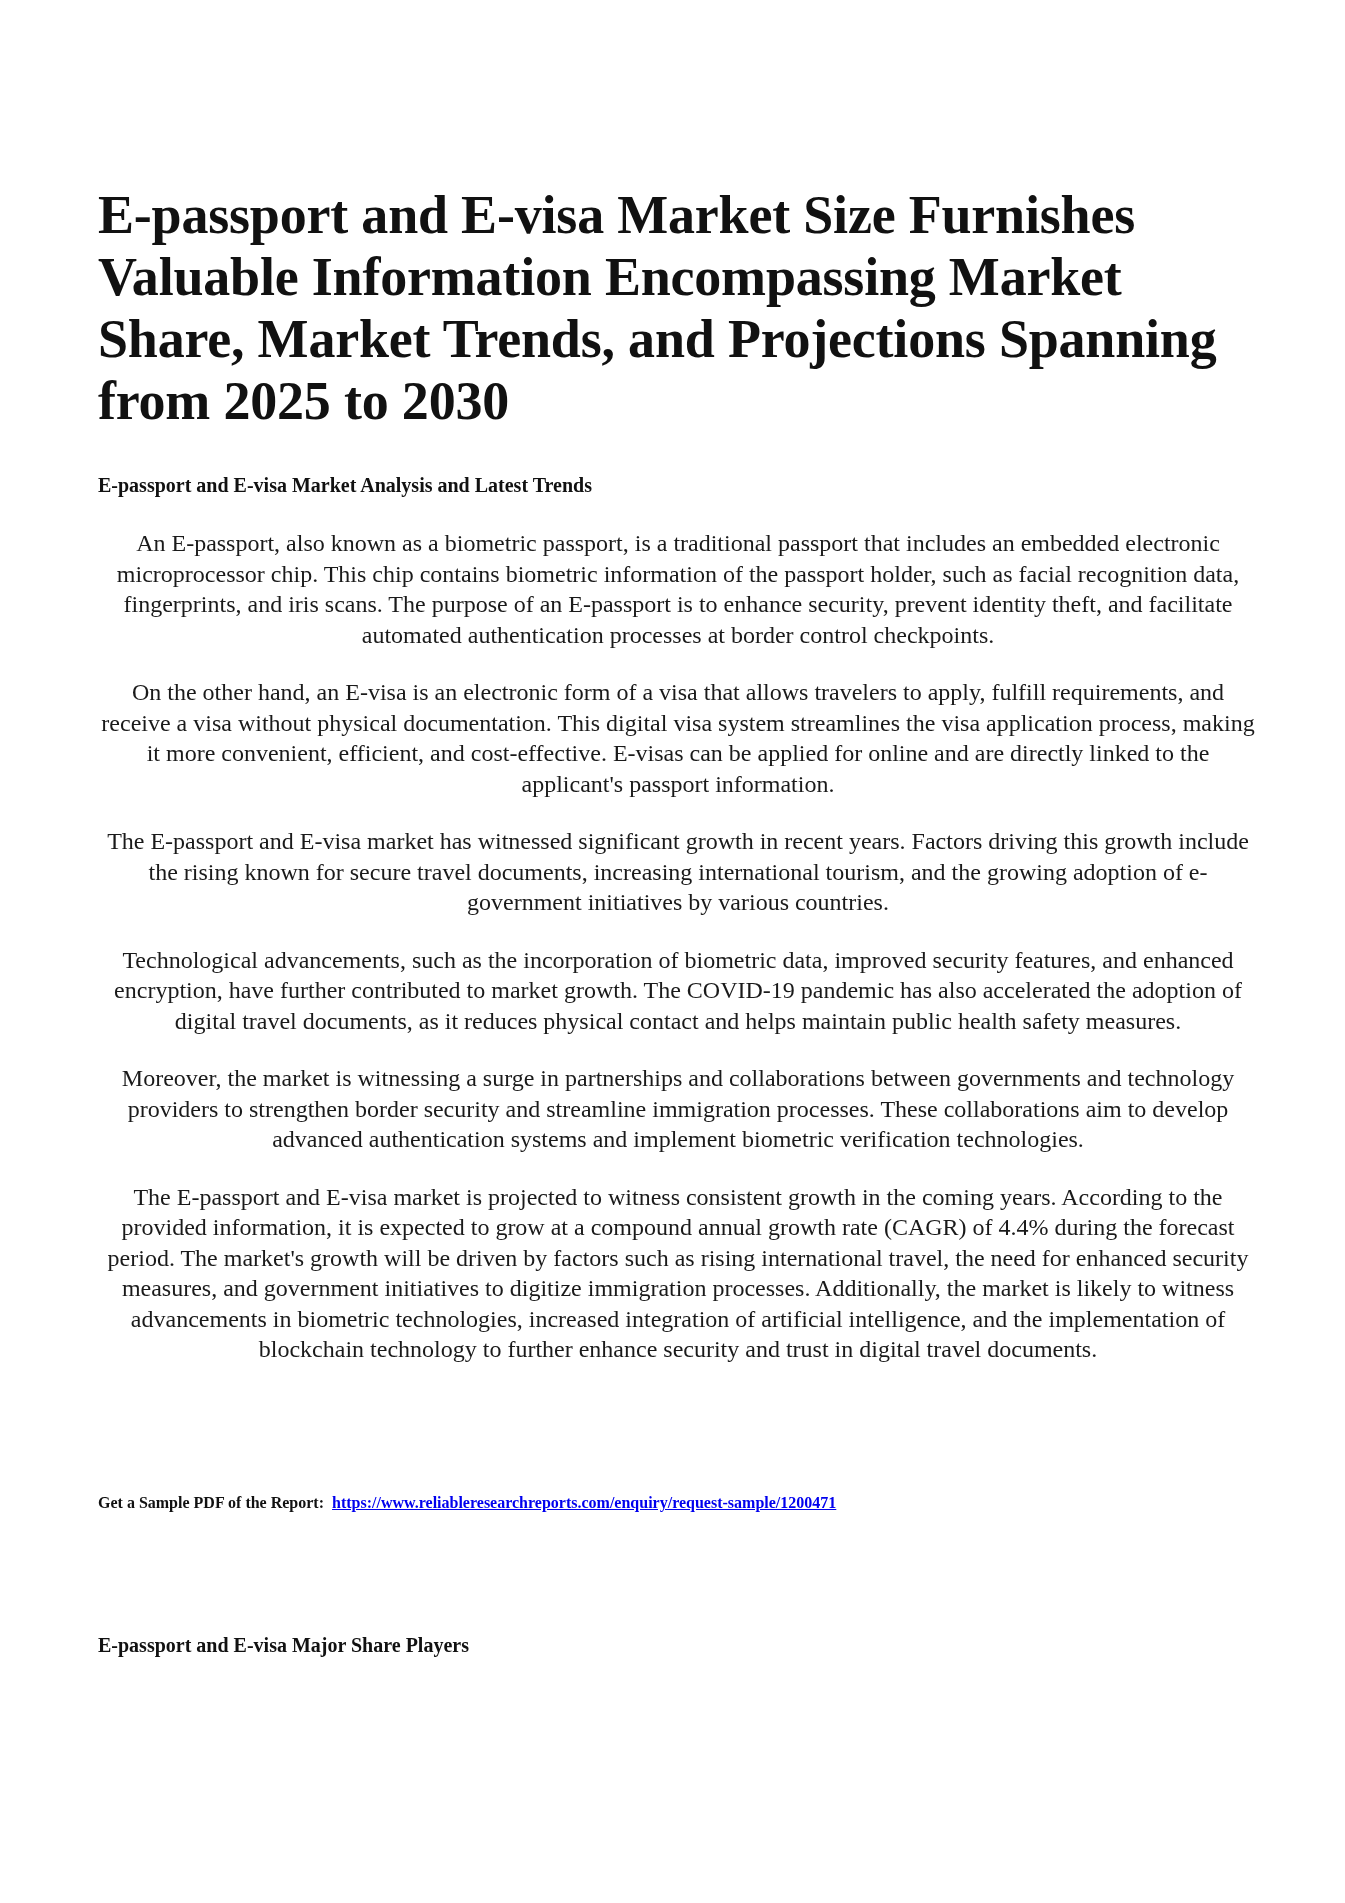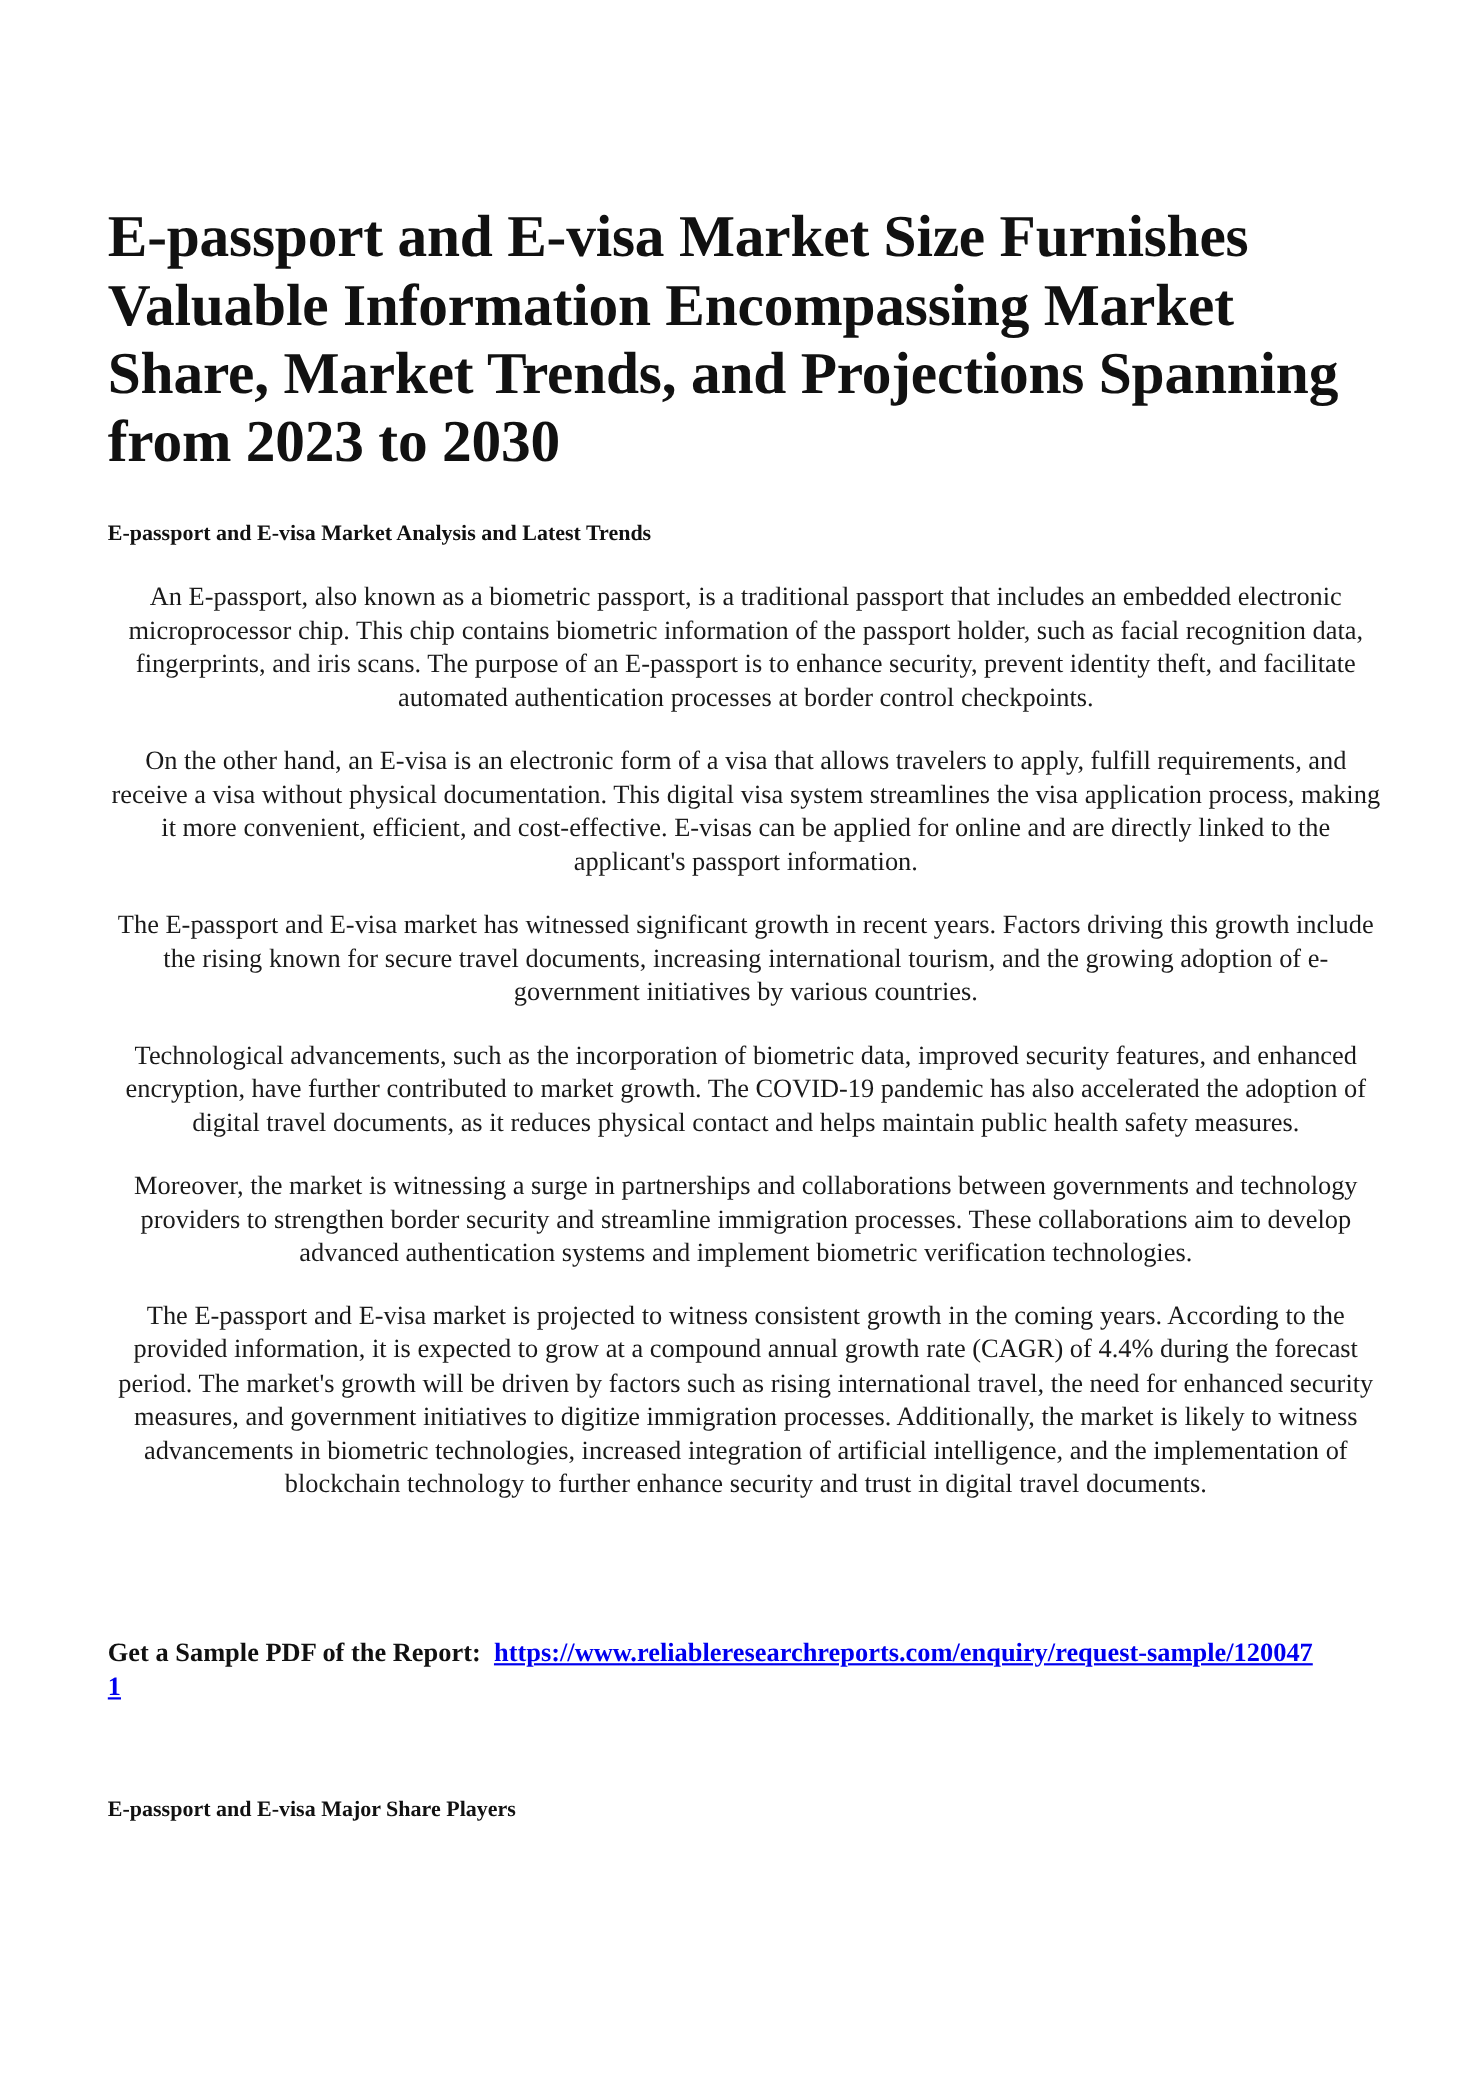--- a/index.html
+++ b/index.html
@@ -56,38 +56,38 @@
     line-height: 30.5px;
     color: #1a1a1a;
     text-align: center;
   }
   .sample-line {
     position: absolute;
     left: 0;
     top: 1488px;
     width: 1100px;
     margin: 0;
-    font-size: 24px;
+    font-size: 16px;
     line-height: 30.5px;
     font-weight: bold;
     color: #111111;
   }
   .sample-line a {
     color: #0000ee;
     text-decoration: underline;
     font-weight: bold;
     word-break: break-all;
   }
 </style>
 </head>
 <body>
 
 <div class="page">
 
-  <h1 class="doc-title">E-passport and E-visa Market Size Furnishes Valuable Information Encompassing Market Share, Market Trends, and Projections Spanning from 2023 to 2030</h1>
+  <h1 class="doc-title">E-passport and E-visa Market Size Furnishes Valuable Information Encompassing Market Share, Market Trends, and Projections Spanning from 2025 to 2030</h1>
 
   <h3 class="sub-heading analysis-heading">E-passport and E-visa Market Analysis and Latest Trends</h3>
 
   <div class="body-text">
     <p>An E-passport, also known as a biometric passport, is a traditional passport that includes an embedded electronic microprocessor chip. This chip contains biometric information of the passport holder, such as facial recognition data, fingerprints, and iris scans. The purpose of an E-passport is to enhance security, prevent identity theft, and facilitate automated authentication processes at border control checkpoints.</p>
     <p>On the other hand, an E-visa is an electronic form of a visa that allows travelers to apply, fulfill requirements, and receive a visa without physical documentation. This digital visa system streamlines the visa application process, making it more convenient, efficient, and cost-effective. E-visas can be applied for online and are directly linked to the applicant's passport information.</p>
     <p>The E-passport and E-visa market has witnessed significant growth in recent years. Factors driving this growth include the rising known for secure travel documents, increasing international tourism, and the growing adoption of e-government initiatives by various countries.</p>
     <p>Technological advancements, such as the incorporation of biometric data, improved security features, and enhanced encryption, have further contributed to market growth. The COVID-19 pandemic has also accelerated the adoption of digital travel documents, as it reduces physical contact and helps maintain public health safety measures.</p>
     <p>Moreover, the market is witnessing a surge in partnerships and collaborations between governments and technology providers to strengthen border security and streamline immigration processes. These collaborations aim to develop advanced authentication systems and implement biometric verification technologies.</p>
     <p>The E-passport and E-visa market is projected to witness consistent growth in the coming years. According to the provided information, it is expected to grow at a compound annual growth rate (CAGR) of 4.4% during the forecast period. The market's growth will be driven by factors such as rising international travel, the need for enhanced security measures, and government initiatives to digitize immigration processes. Additionally, the market is likely to witness advancements in biometric technologies, increased integration of artificial intelligence, and the implementation of blockchain technology to further enhance security and trust in digital travel documents.</p>

